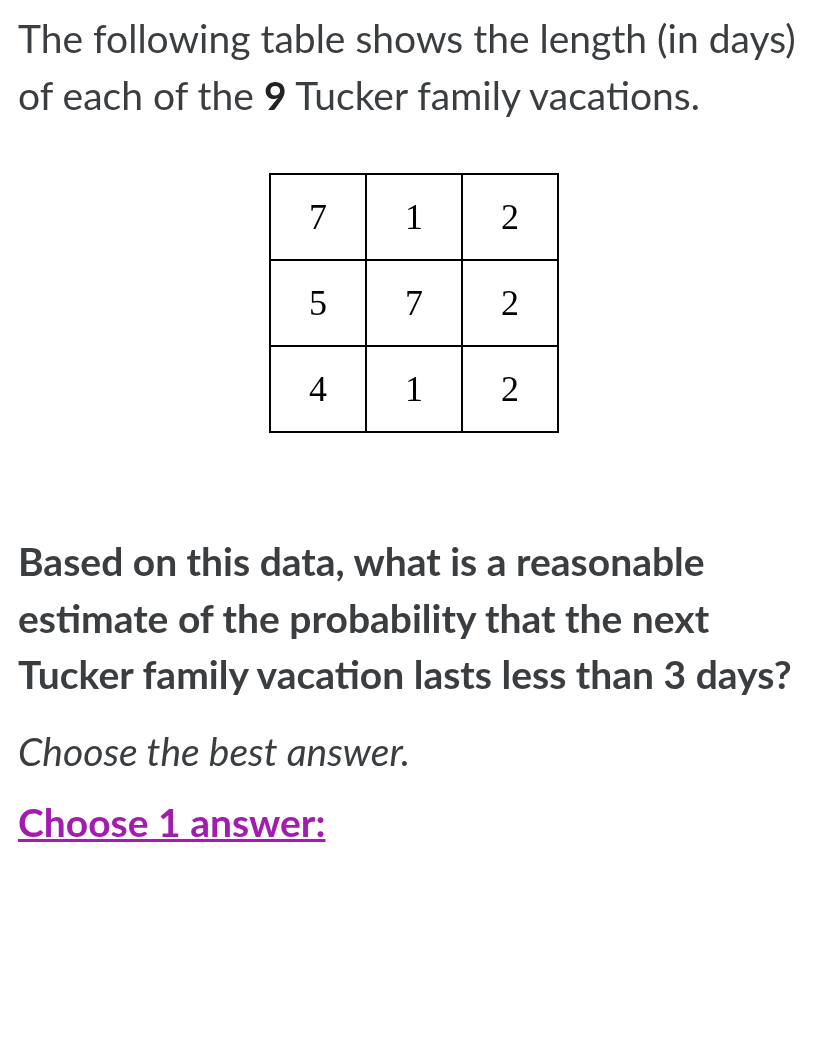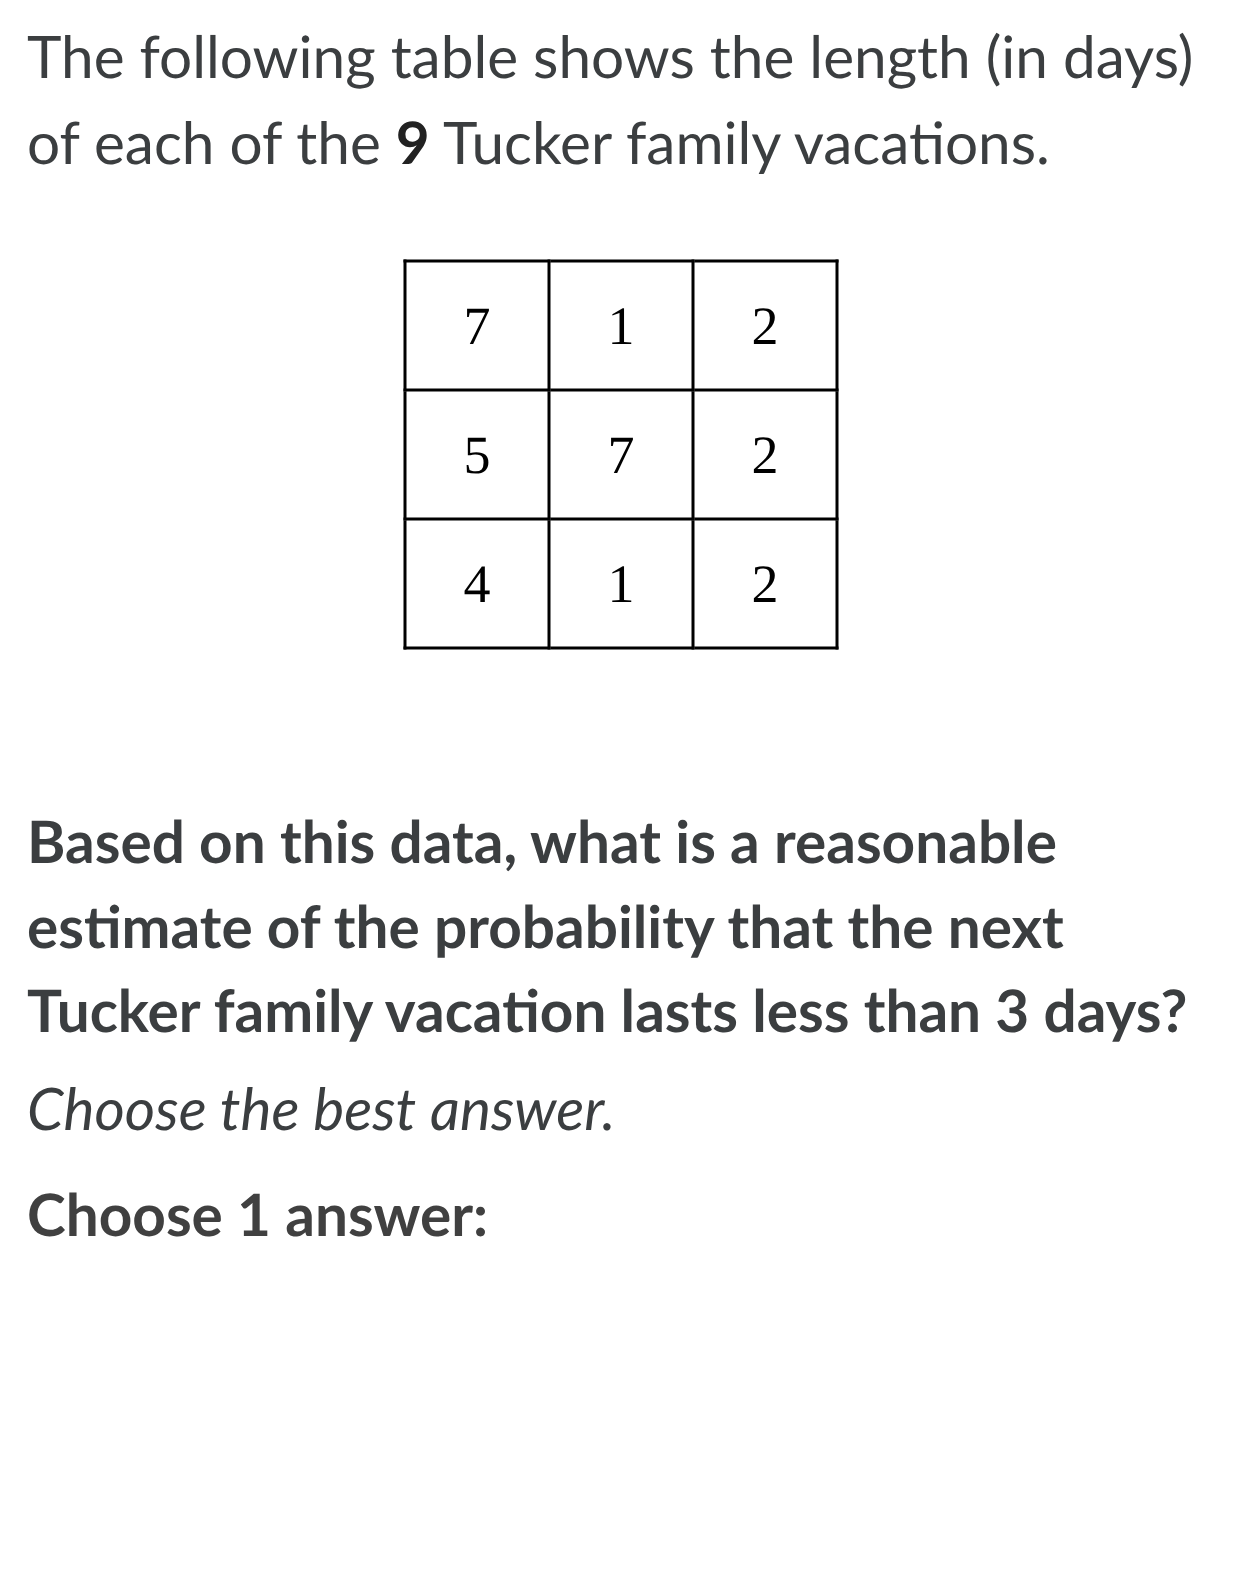--- a/index.html
+++ b/index.html
@@ -42,38 +42,39 @@
       font-family: Georgia, "Times New Roman", serif;
       font-size: 36px;
       color: #000;
       font-weight: 400;
     }
     .question-text {
       font-size: 39px;
       line-height: 1.45;
       color: #3b3e40;
       font-weight: 700;
-      margin-bottom: 8px;
+      margin-bottom: 20px;
     }
     .question-text .days-num {
       font-weight: 700;
     }
     .choose-best {
       font-size: 39px;
       line-height: 1.45;
       color: #3b3e40;
       font-style: italic;
       font-weight: 400;
       margin-bottom: 15px;
     }
     .choose-one {
       font-size: 39px;
       line-height: 1.45;
-      color: #404040;
+      color: #a21caf;
       font-weight: 700;
+      text-decoration: underline;
     }
   </style>
 </head>
 <body>
 
 <p class="intro-text">
   <span>The following table shows the length (in days) of each of the </span><span class="bold-num">9</span><span> Tucker family vacations.</span>
 </p>
 
 <div class="table-wrap">

